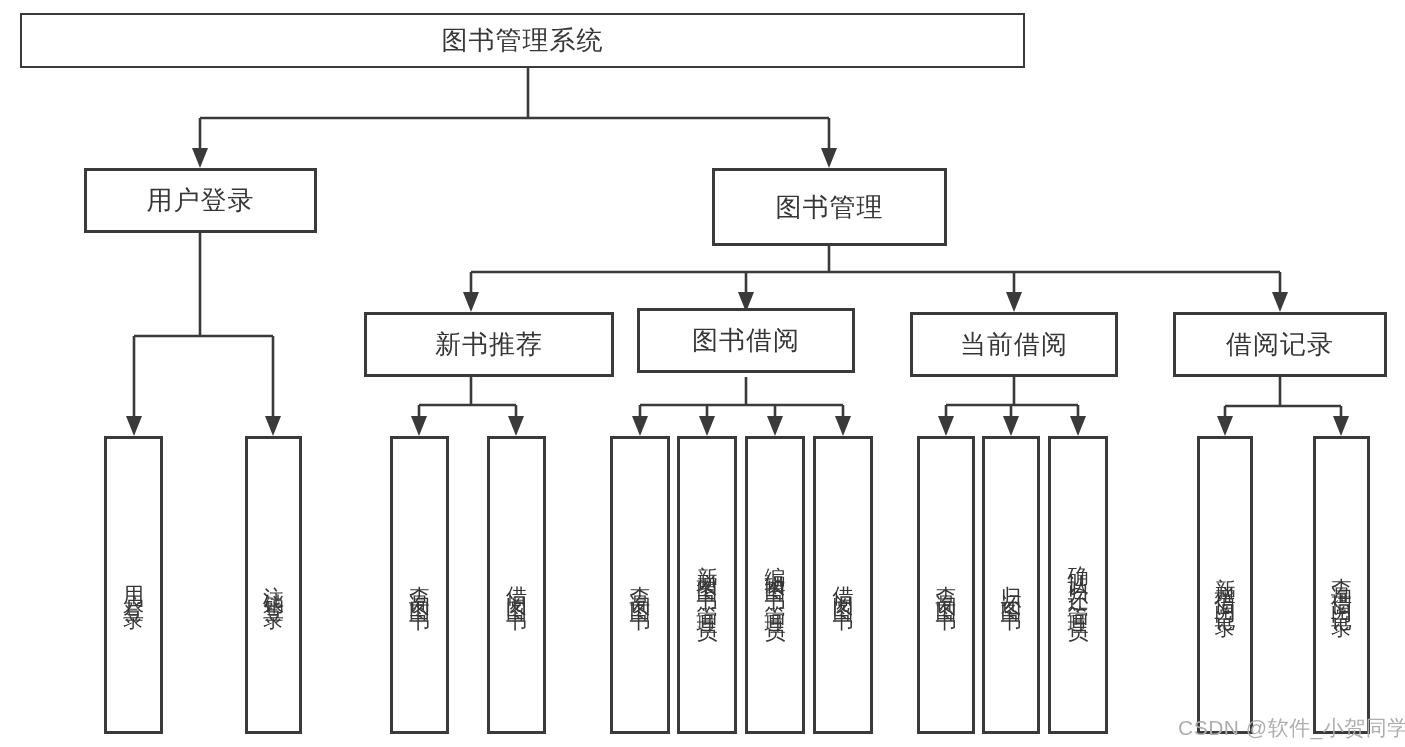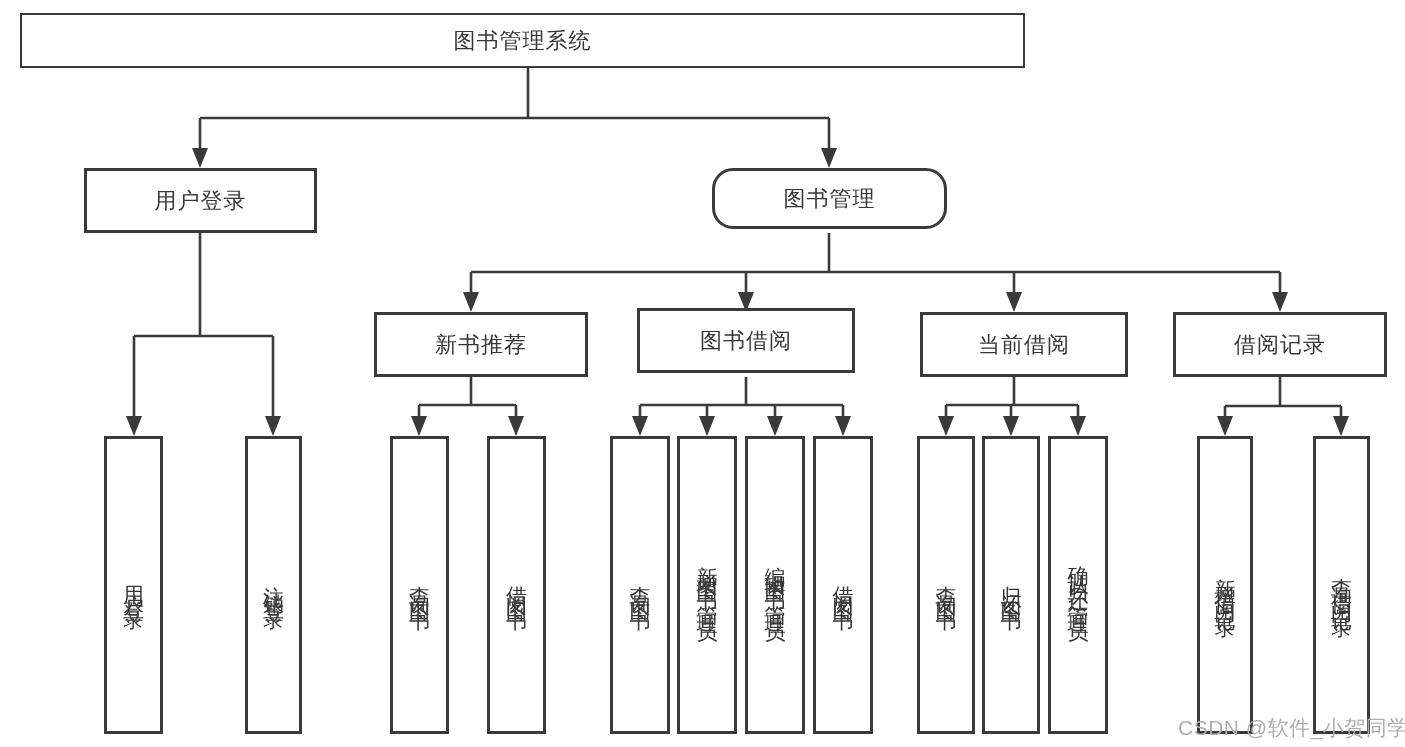--- a/index.html
+++ b/index.html
@@ -21,21 +21,21 @@
   .connectors polygon{fill:var(--line);stroke:none;}
   .node{
     position:absolute;
     box-sizing:border-box;
     border:3px solid var(--line);
     background:#fff;
     color:var(--text);
     display:flex;align-items:center;justify-content:center;
     text-align:center;
   }
-  .node.h{font-size:22px;letter-spacing:1px;}
+  .node.h{font-size:26px;letter-spacing:1px;}
   .node.root{border-width:2px;}
   .node.v{
     writing-mode:vertical-rl;
     text-orientation:mixed;
     font-size:21px;
     letter-spacing:8px;
     line-height:1.05;
     padding:4px 0;
   }
   .watermark{
@@ -87,25 +87,25 @@
       <polygon points="1003,416 1019,416 1011,436"></polygon>
       <polygon points="1070,416 1086,416 1078,436"></polygon>
       <polygon points="1217,416 1233,416 1225,436"></polygon>
       <polygon points="1333,416 1349,416 1341,436"></polygon>
     </g>
   </svg>
 
   <div class="node h root" style="left:20px;top:13px;width:1005px;height:55px;">图书管理系统</div>
 
   <div class="node h" style="left:84px;top:168px;width:233px;height:65px;">用户登录</div>
-  <div class="node h" style="left:712px;top:168px;width:235px;height:61px;border-radius:21px;">图书管理</div>
+  <div class="node h" style="left:712px;top:168px;width:235px;height:78px;">图书管理</div>
 
-  <div class="node h" style="left:374px;top:312px;width:214px;height:65px;">新书推荐</div>
+  <div class="node h" style="left:364px;top:312px;width:250px;height:65px;">新书推荐</div>
   <div class="node h" style="left:637px;top:308px;width:218px;height:65px;">图书借阅</div>
-  <div class="node h" style="left:910px;top:312px;width:208px;height:65px;margin-left:10px;">当前借阅</div>
+  <div class="node h" style="left:910px;top:312px;width:208px;height:65px;">当前借阅</div>
   <div class="node h" style="left:1173px;top:312px;width:214px;height:65px;">借阅记录</div>
 
   <div class="node v" style="left:104px;top:436px;width:59px;height:298px;">用户登录</div>
   <div class="node v" style="left:245px;top:436px;width:57px;height:298px;">注销登录</div>
 
   <div class="node v" style="left:390px;top:436px;width:59px;height:298px;">查询图书</div>
   <div class="node v" style="left:487px;top:436px;width:59px;height:298px;">借阅图书</div>
 
   <div class="node v" style="left:610px;top:436px;width:60px;height:298px;">查询图书</div>
   <div class="node v" style="left:677px;top:436px;width:60px;height:298px;">新增图书（管理员）</div>

